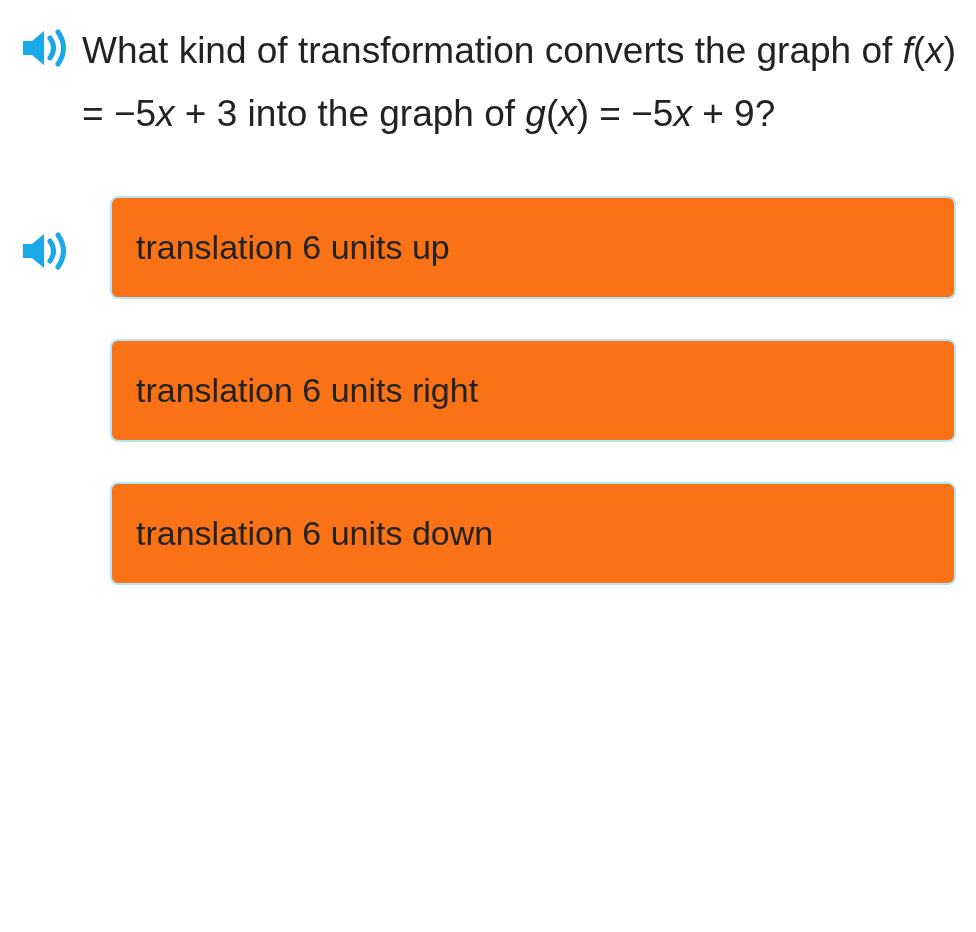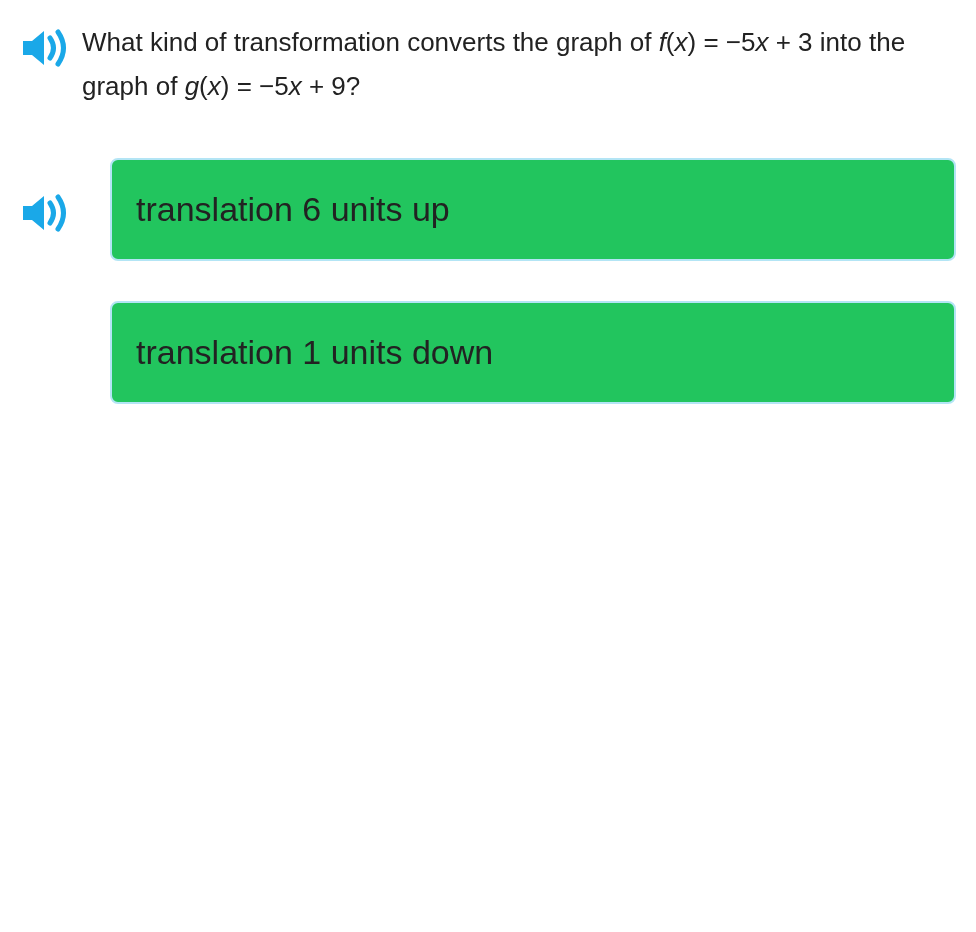--- a/index.html
+++ b/index.html
@@ -12,21 +12,21 @@
       background: #ffffff;
       padding: 20px;
       width: 976px;
     }
     .question-row {
       display: flex;
       align-items: flex-start;
       margin-bottom: 50px;
     }
     .question-text {
-      font-size: 26px;
+      font-size: 37px;
       color: #222;
       line-height: 1.7;
       flex: 1;
     }
     .question-text .func {
       font-style: italic;
     }
     .speaker-icon {
       width: 50px;
       height: 40px;
@@ -53,21 +53,21 @@
       flex-direction: column;
       gap: 40px;
     }
     .answer-option {
       border: 2px solid #b3e5f5;
       border-radius: 8px;
       padding: 30px 24px;
       font-size: 34px;
       color: #222;
       cursor: pointer;
-      background: #22c55e;
+      background: #f97316;
     }
   </style>
 </head>
 <body>
 
 <div class="question-row">
   <div class="speaker-icon">
     <svg viewBox="0 0 50 40" xmlns="http://www.w3.org/2000/svg">
       <path d="M 3 13 L 12 13 L 24 3 L 24 37 L 12 27 L 3 27 Z" fill="#1aa8e8"></path>
       <path d="M 30 10 Q 37 20 30 30" stroke="#1aa8e8" stroke-width="5" fill="none" stroke-linecap="round"></path>
@@ -85,16 +85,19 @@
       <path d="M 3 13 L 12 13 L 24 3 L 24 37 L 12 27 L 3 27 Z" fill="#1aa8e8"></path>
       <path d="M 30 10 Q 37 20 30 30" stroke="#1aa8e8" stroke-width="5" fill="none" stroke-linecap="round"></path>
       <path d="M 38 4 Q 49 20 38 36" stroke="#1aa8e8" stroke-width="5" fill="none" stroke-linecap="round"></path>
     </svg>
   </div>
   <div class="answers-list">
     <div class="answer-option">
       <span>translation 6 units up</span>
     </div>
     <div class="answer-option">
-      <span>translation 1 units down</span>
+      <span>translation 6 units right</span>
+    </div>
+    <div class="answer-option">
+      <span>translation 6 units down</span>
     </div>
   </div>
 </div>
 
 </body></html>

